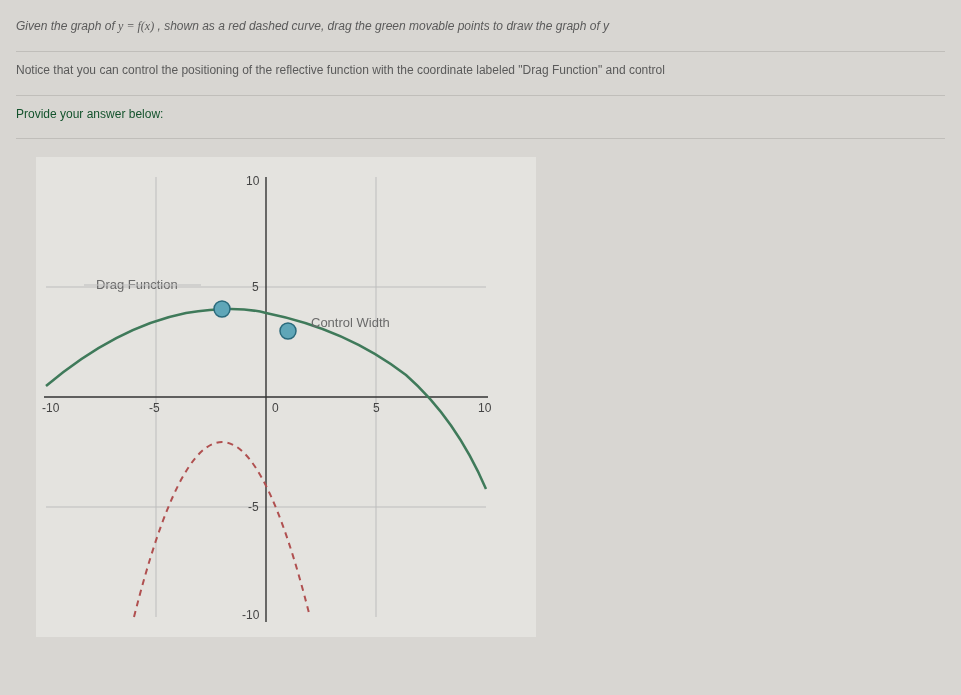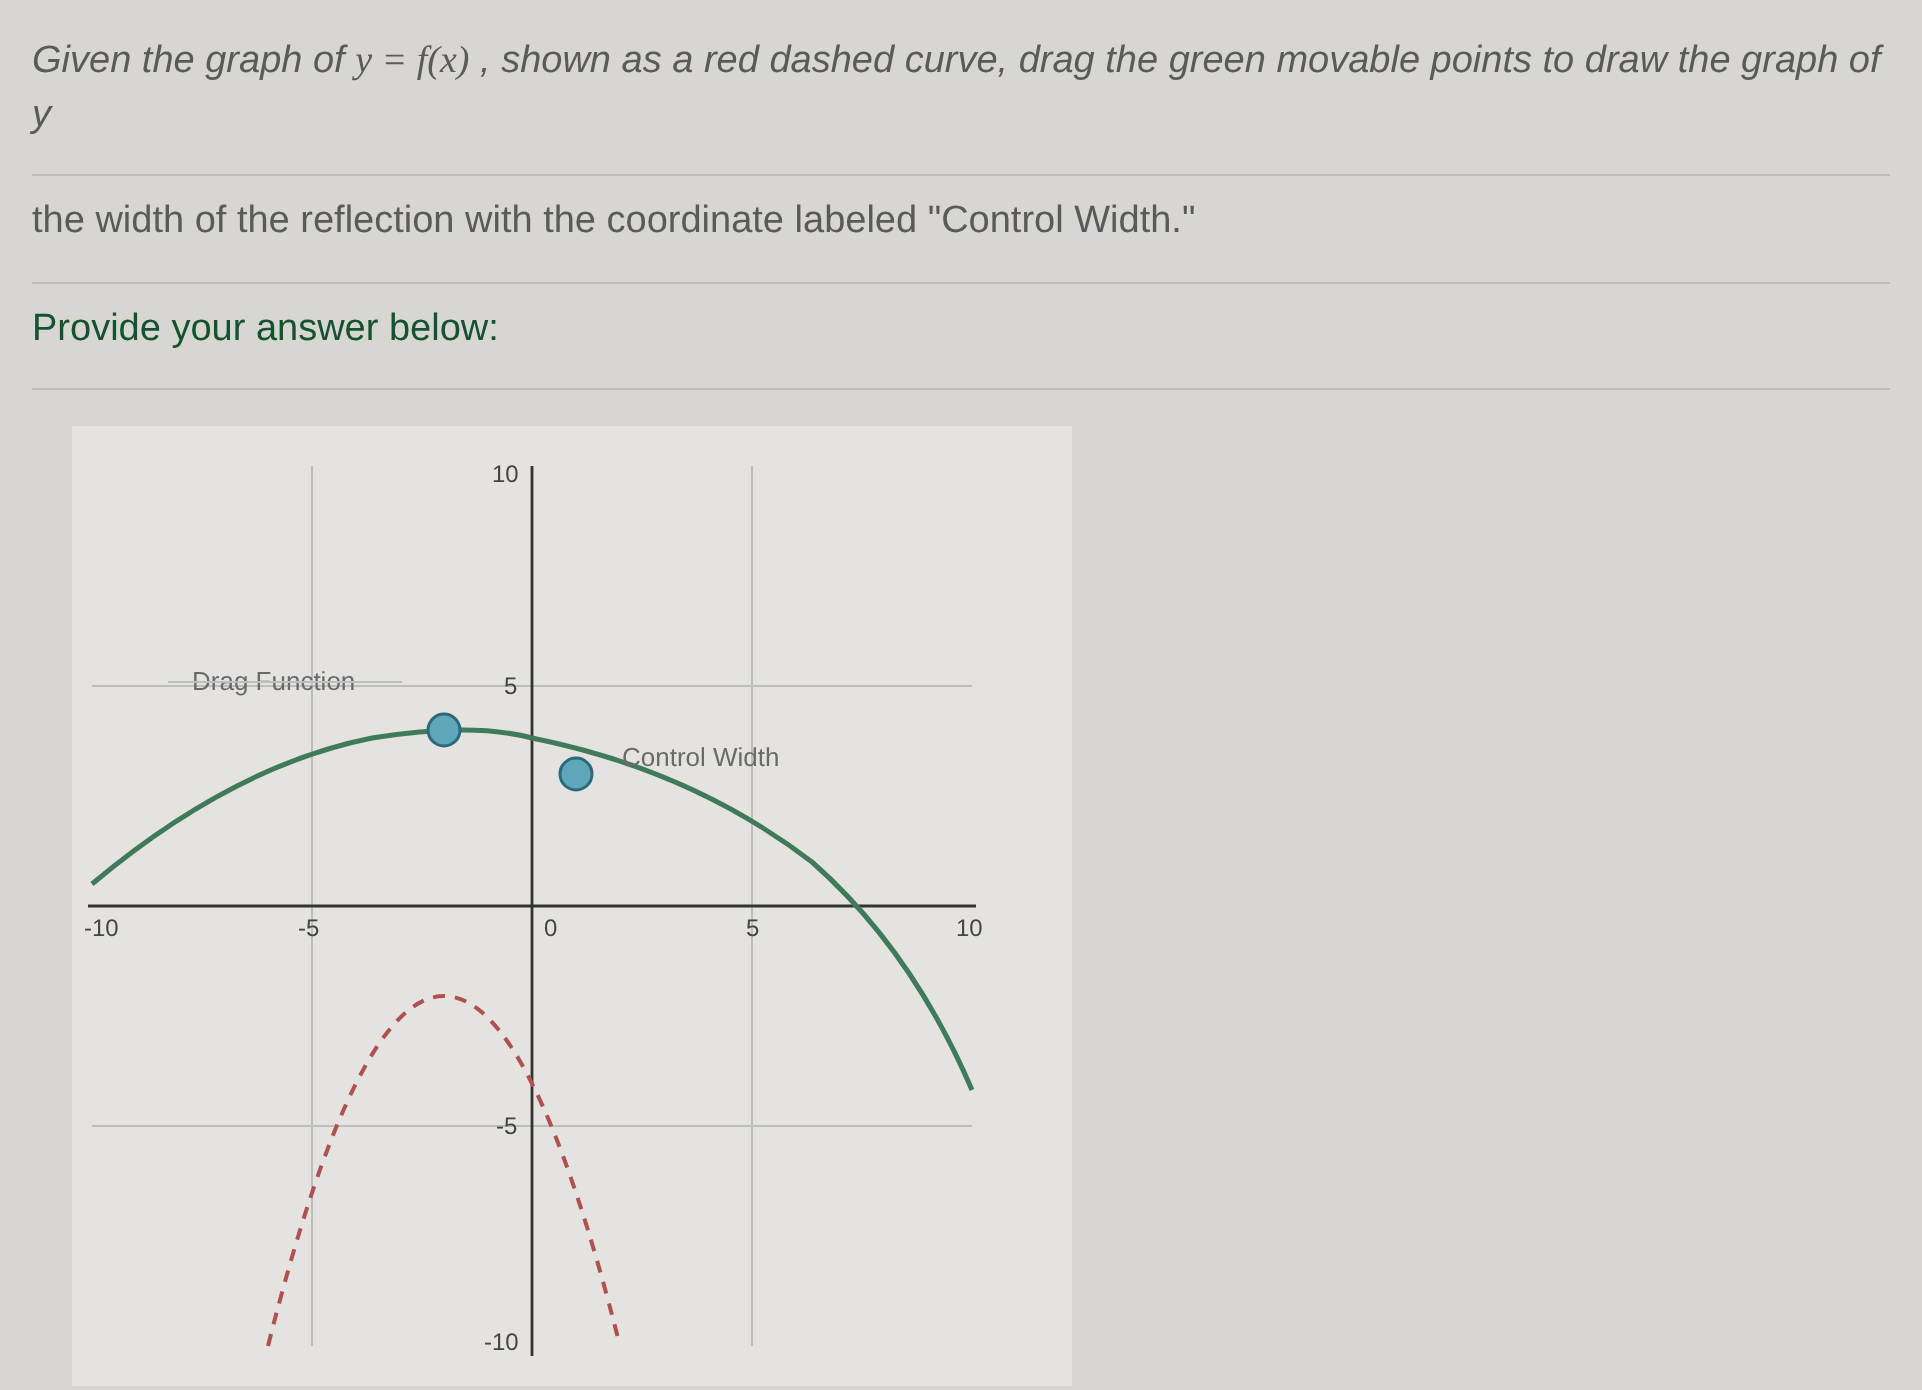--- a/index.html
+++ b/index.html
@@ -1,17 +1,17 @@
 <!DOCTYPE html>
 <html><head>
 <meta charset="utf-8">
 <style>
   *{box-sizing:border-box;margin:0;padding:0}
   body{font-family:"Segoe UI",Arial,sans-serif;background:#d8d6d2;width:961px;height:695px;position:relative;padding:8px 16px;color:#5a5a5a}
-  .blk{border-bottom:1px solid #c0beba;padding:10px 0 16px 0;font-size:19px;line-height:1.4}
+  .blk{border-bottom:1px solid #c0beba;padding:10px 0 16px 0;font-size:12px;line-height:1.4}
   .hdr{font-style:italic}
   .eq{font-family:"Times New Roman",serif;font-style:italic}
   .lbl{color:#14532d}
   .graph{width:500px;height:480px;margin:18px 0 0 20px;position:relative;background:#e4e3df}
   .tick{font-size:12px;fill:#444;font-family:Arial}
   .gline{stroke:#bdbdbd;stroke-width:1}
   .axis{stroke:#333;stroke-width:1.4}
   .redcurve{stroke:#b05050;stroke-width:2;stroke-dasharray:6 5;fill:none}
   .greencurve{stroke:#3f7a5a;stroke-width:2.5;fill:none}
   .handle{fill:#5fa6b8;stroke:#2a6a7c;stroke-width:1.5}
@@ -20,21 +20,21 @@
 </head>
 <body>
 
 <div class="blk hdr">
   <span>Given the graph of </span>
   <span class="eq">y = f(x)</span>
   <span>, shown as a red dashed curve, drag the green movable points to draw the graph of y</span>
 </div>
 
 <div class="blk">
-  <div>the width of the reflection with the coordinate labeled "Control Width."</div>
+  <div>Notice that you can control the positioning of the reflective function with the coordinate labeled "Drag Function" and control</div>
 </div>
 
 <div class="blk">
   <span class="lbl">Provide your answer below:</span>
 </div>
 
 <div class="graph">
 <svg width="500" height="480" viewBox="0 0 500 480">
 
   <g>

